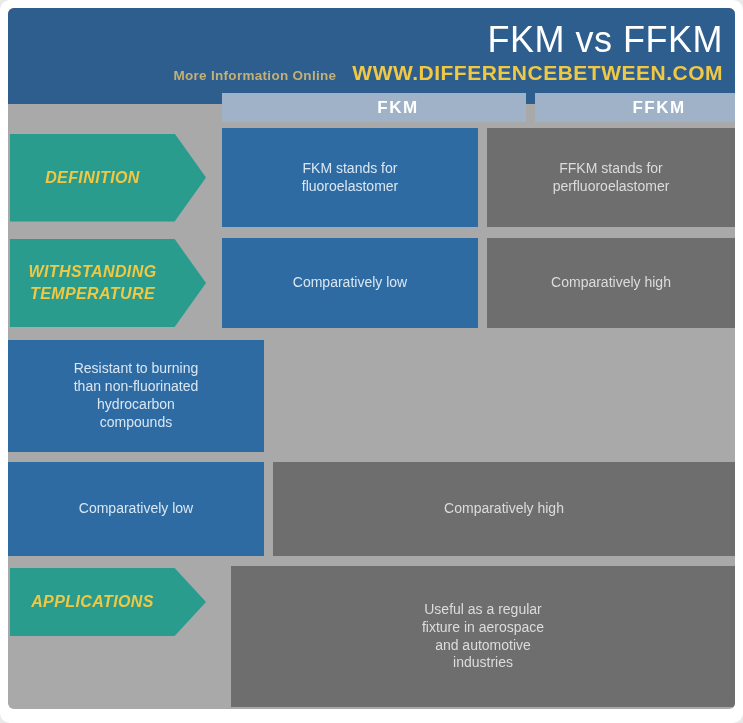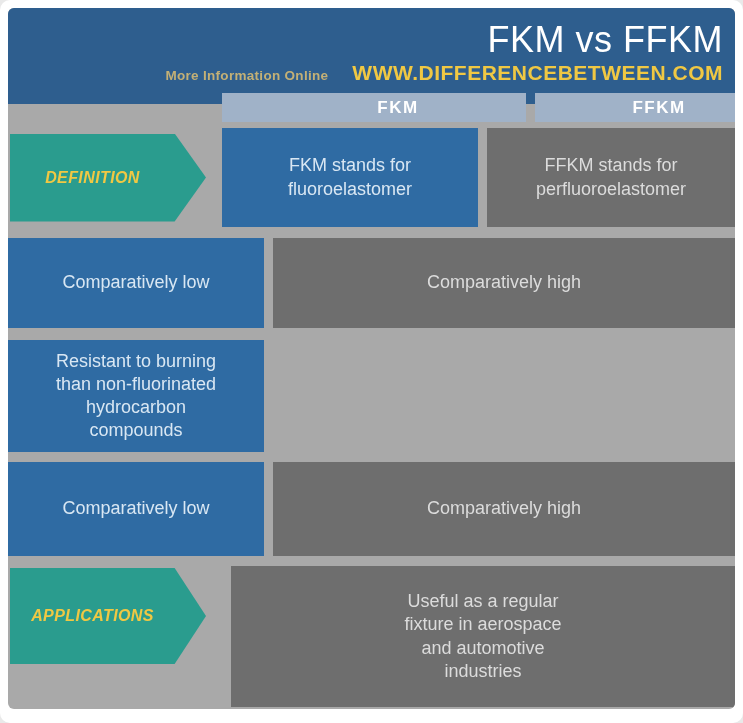--- a/index.html
+++ b/index.html
@@ -34,21 +34,21 @@
   .band{
     height:96px;background:var(--header_blue);
     box-sizing:border-box;
     display:flex;flex-direction:column;align-items:flex-end;
     padding:13px 12px 0 0;
   }
   .title{
     color:#ffffff;font-weight:normal;font-size:36px;line-height:1.05;
     letter-spacing:0.5px;
   }
-  .subline{display:flex;align-items:baseline;gap:24px;margin-top:2px;}
+  .subline{display:flex;align-items:baseline;gap:16px;margin-top:2px;}
   .tagline{color:var(--tagline_tan);font-weight:bold;font-size:13.5px;letter-spacing:0.3px;}
   .website{color:var(--label_yellow);font-weight:bold;font-size:21px;letter-spacing:0.5px;}
   
   .colheaders{display:flex;margin-top:-11px;height:29px;}
   .spacer{width:214px;}
   .colgap{width:9px;}
   .colhead{
     background:var(--col_header_blue);color:#ffffff;
     font-weight:bold;font-size:17px;letter-spacing:1.5px;
     display:flex;align-items:center;justify-content:center;padding-left:48px;
@@ -65,33 +65,33 @@
   .row-5{min-height:141px;}
   .arrowcol{width:214px;display:flex;align-items:center;}
   .row-5 .arrowcol{align-items:flex-start;padding-top:2px;box-sizing:border-box;}
   .arrow{
     width:196px;height:88px;margin-left:2px;
     background:var(--arrow_teal);
     clip-path:polygon(0 0, 84% 0, 100% 50%, 84% 100%, 0 100%);
     display:flex;align-items:center;justify-content:center;
     padding-right:31px;box-sizing:border-box;
   }
-  .row-5 .arrow{height:96px;}
+  .row-5 .arrow{height:68px;}
   .arrowlabel{
     color:var(--label_yellow);font-weight:bold;font-size:16px;
     text-align:center;line-height:1.35;letter-spacing:0.4px;
     white-space:pre-line;
     font-style:italic;
   }
   .cell{
     display:flex;align-items:center;justify-content:center;
     box-sizing:border-box;
   }
   .celltext{
-    font-size:18px;line-height:1.28;text-align:center;white-space:pre-line;
+    font-size:14px;line-height:1.28;text-align:center;white-space:pre-line;
   }
   .cell.blue{width:256px;background:var(--cell_blue);padding:8px 14px;}
   .cell.blue .celltext{color:var(--cell_text_blue);}
   .cell.gray{flex:1;background:var(--cell_gray);padding:8px 2px;justify-content:center;}
   .cell.gray .celltext{color:var(--cell_text_gray);}
 </style>
 </head>
 <body>
 
 <div class="frame">
@@ -125,20 +125,26 @@
 fluoroelastomer</span>
         </div>
         <div class="colgap"></div>
         <div class="cell gray">
           <span class="celltext">FFKM stands for
 perfluoroelastomer</span>
         </div>
       </div>
 
       <div class="row row-2">
+        <div class="arrowcol">
+          <div class="arrow">
+            <span class="arrowlabel">WITHSTANDING
+TEMPERATURE</span>
+          </div>
+        </div>
         <div class="cell blue">
           <span class="celltext">Comparatively low</span>
         </div>
         <div class="colgap"></div>
         <div class="cell gray">
           <span class="celltext">Comparatively high</span>
         </div>
       </div>
 
       <div class="row row-3">

